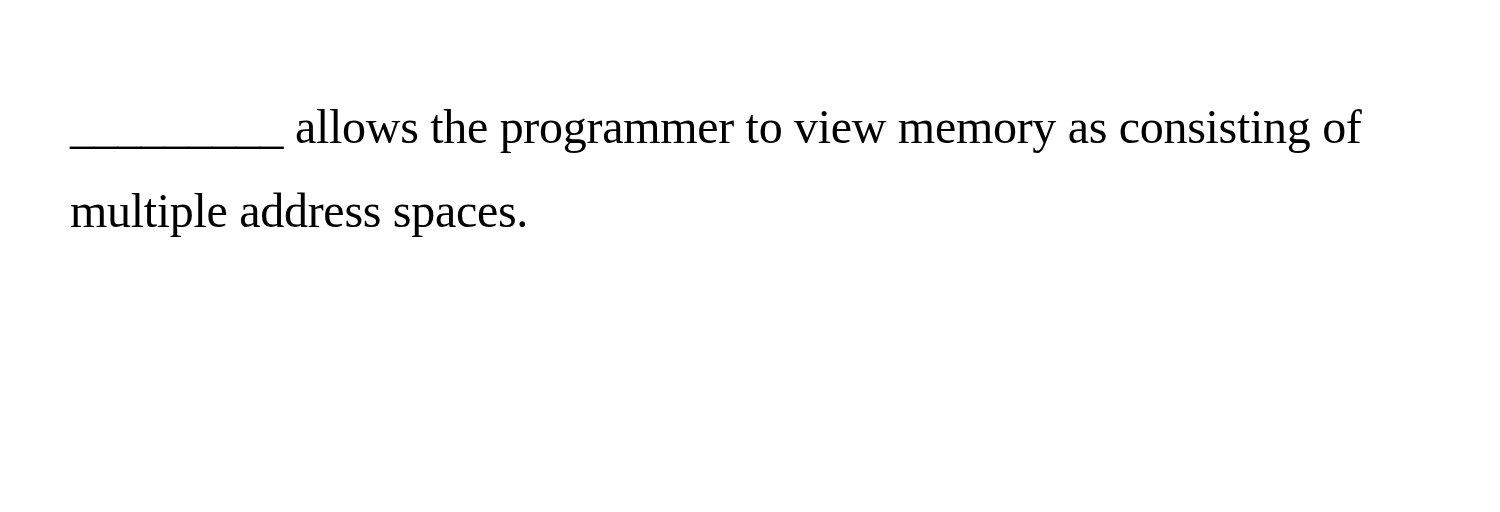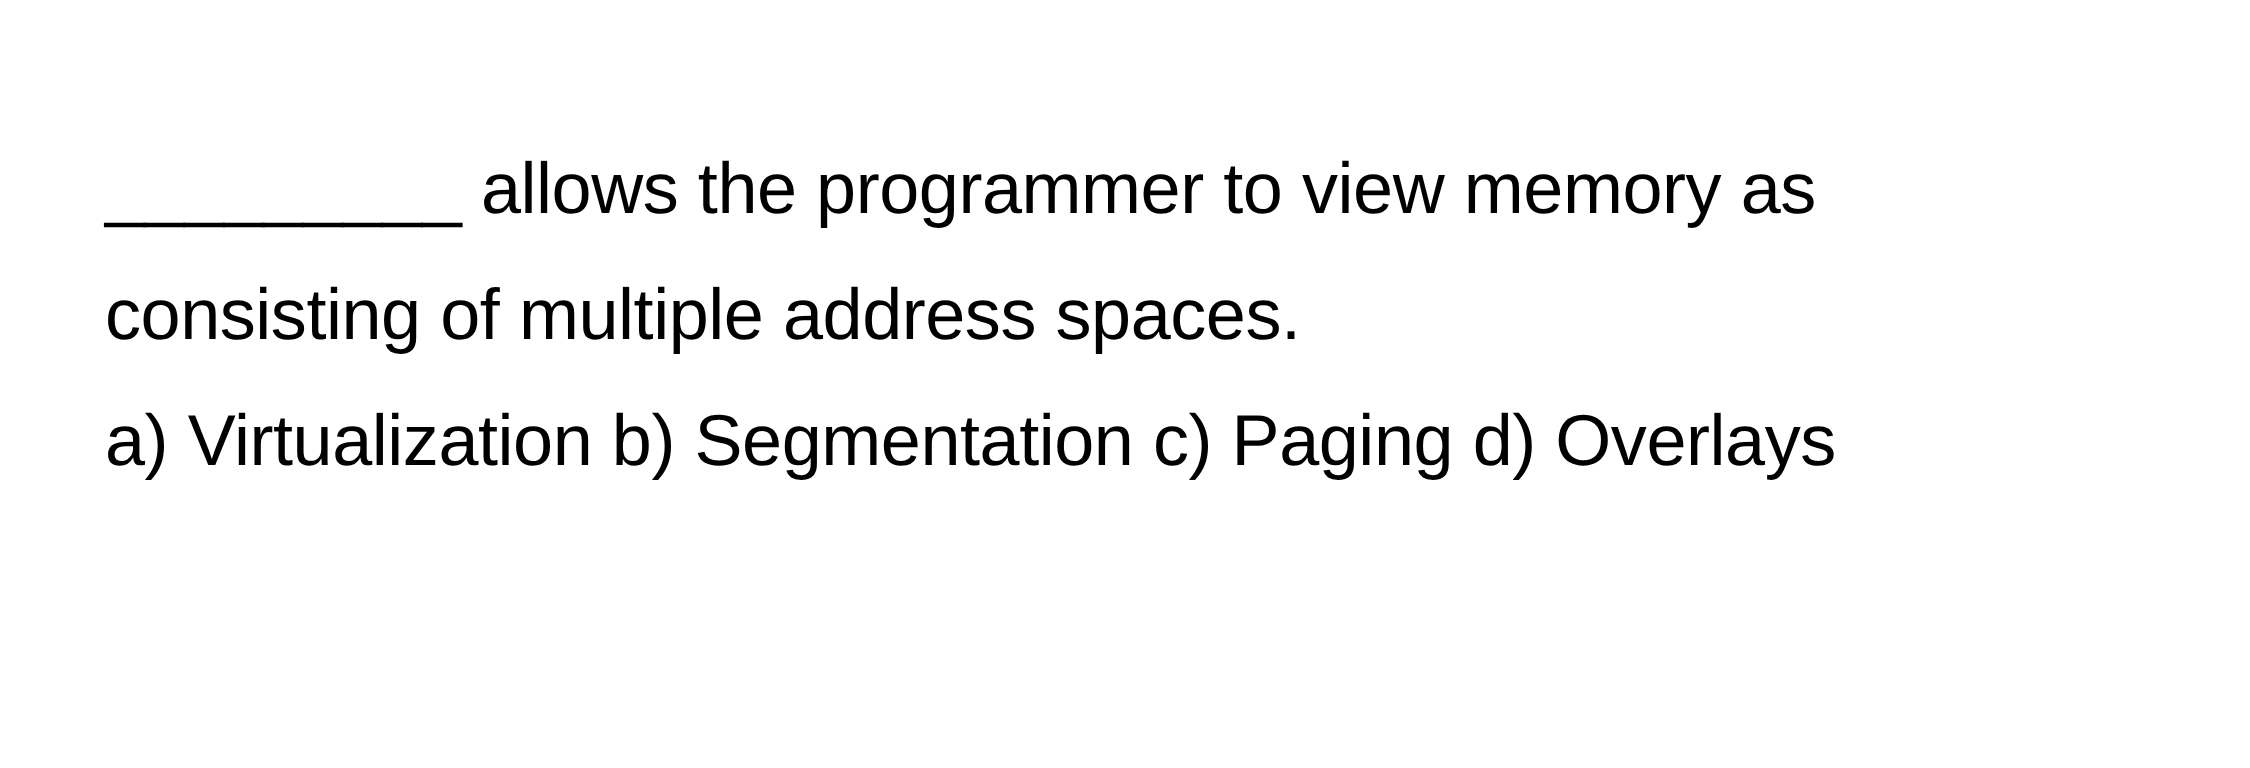--- a/index.html
+++ b/index.html
@@ -1,18 +1,19 @@
 <!DOCTYPE html>
 <html><head>
   <meta charset="utf-8">
   <style>
     * {
       margin: 0;
       padding: 0;
       box-sizing: border-box;
+      font-family: Liberation Serif, serif;
     }
     body {
       width: 1500px;
       height: 512px;
       background: #ffffff;
       font-family: -apple-system, BlinkMacSystemFont, "Segoe UI", Helvetica, Arial, sans-serif;
       padding: 85px 70px 70px 70px;
       color: #000000;
     }
     .question-block {
@@ -26,14 +27,13 @@
     }
     .options-text {
       display: block;
     }
   </style>
 </head>
 <body>
 
 <div class="question-block">
   <span class="question-text"><span>_________</span><span> allows the programmer to view memory as consisting of multiple address spaces.</span></span>
-  <span class="options-text">a) Virtualization b) Segmentation c) Paging d) Overlays</span>
 </div>
 
 </body></html>

